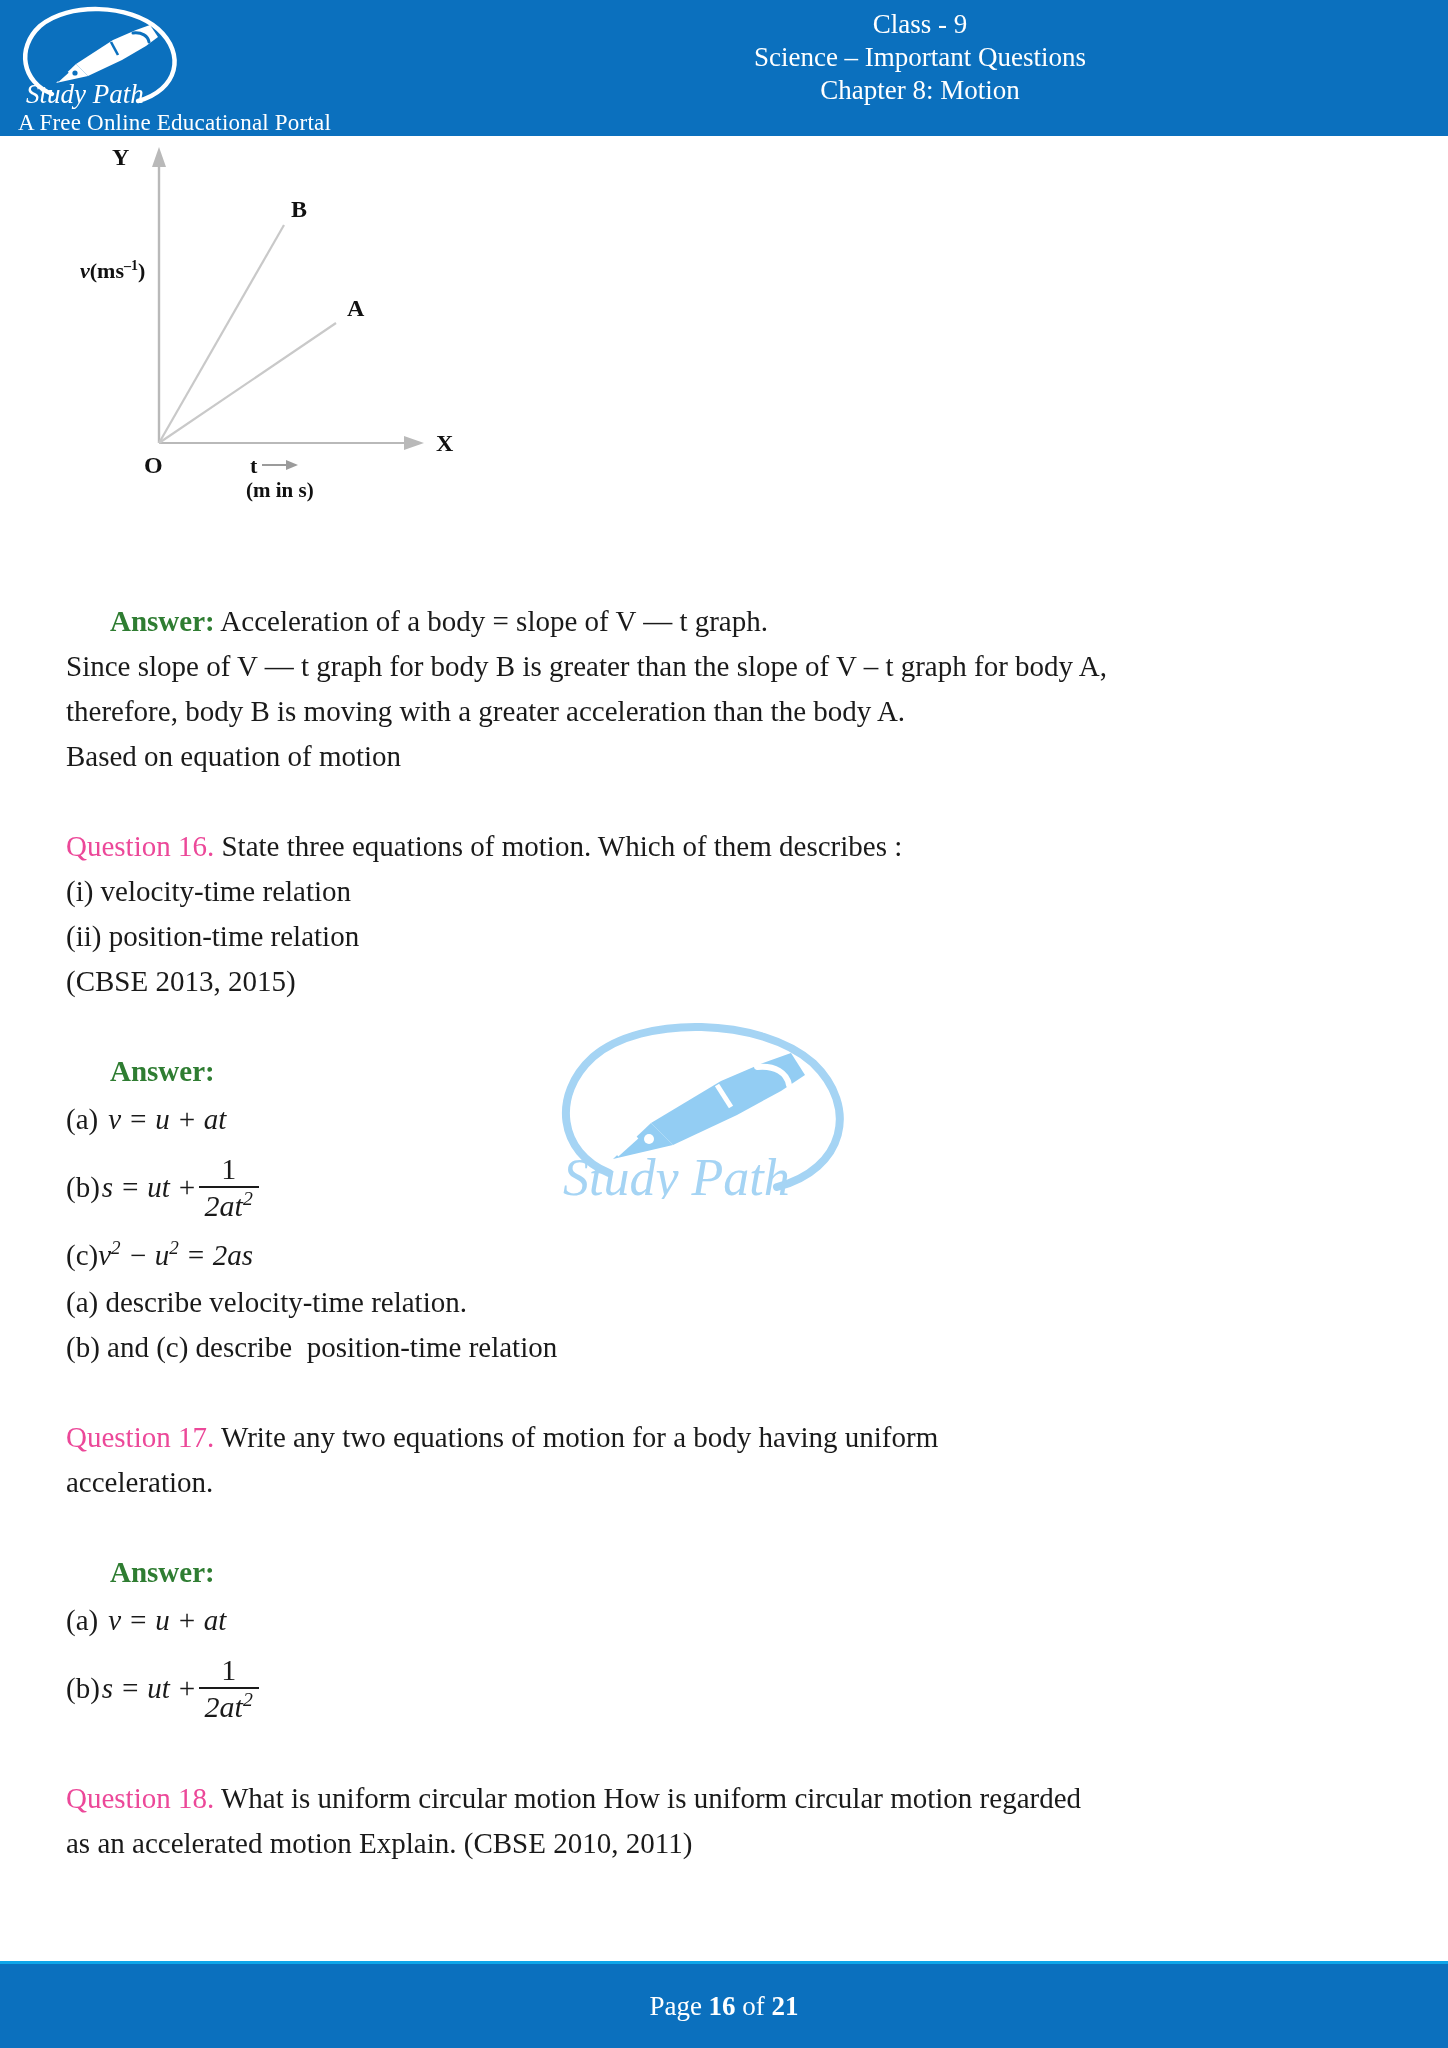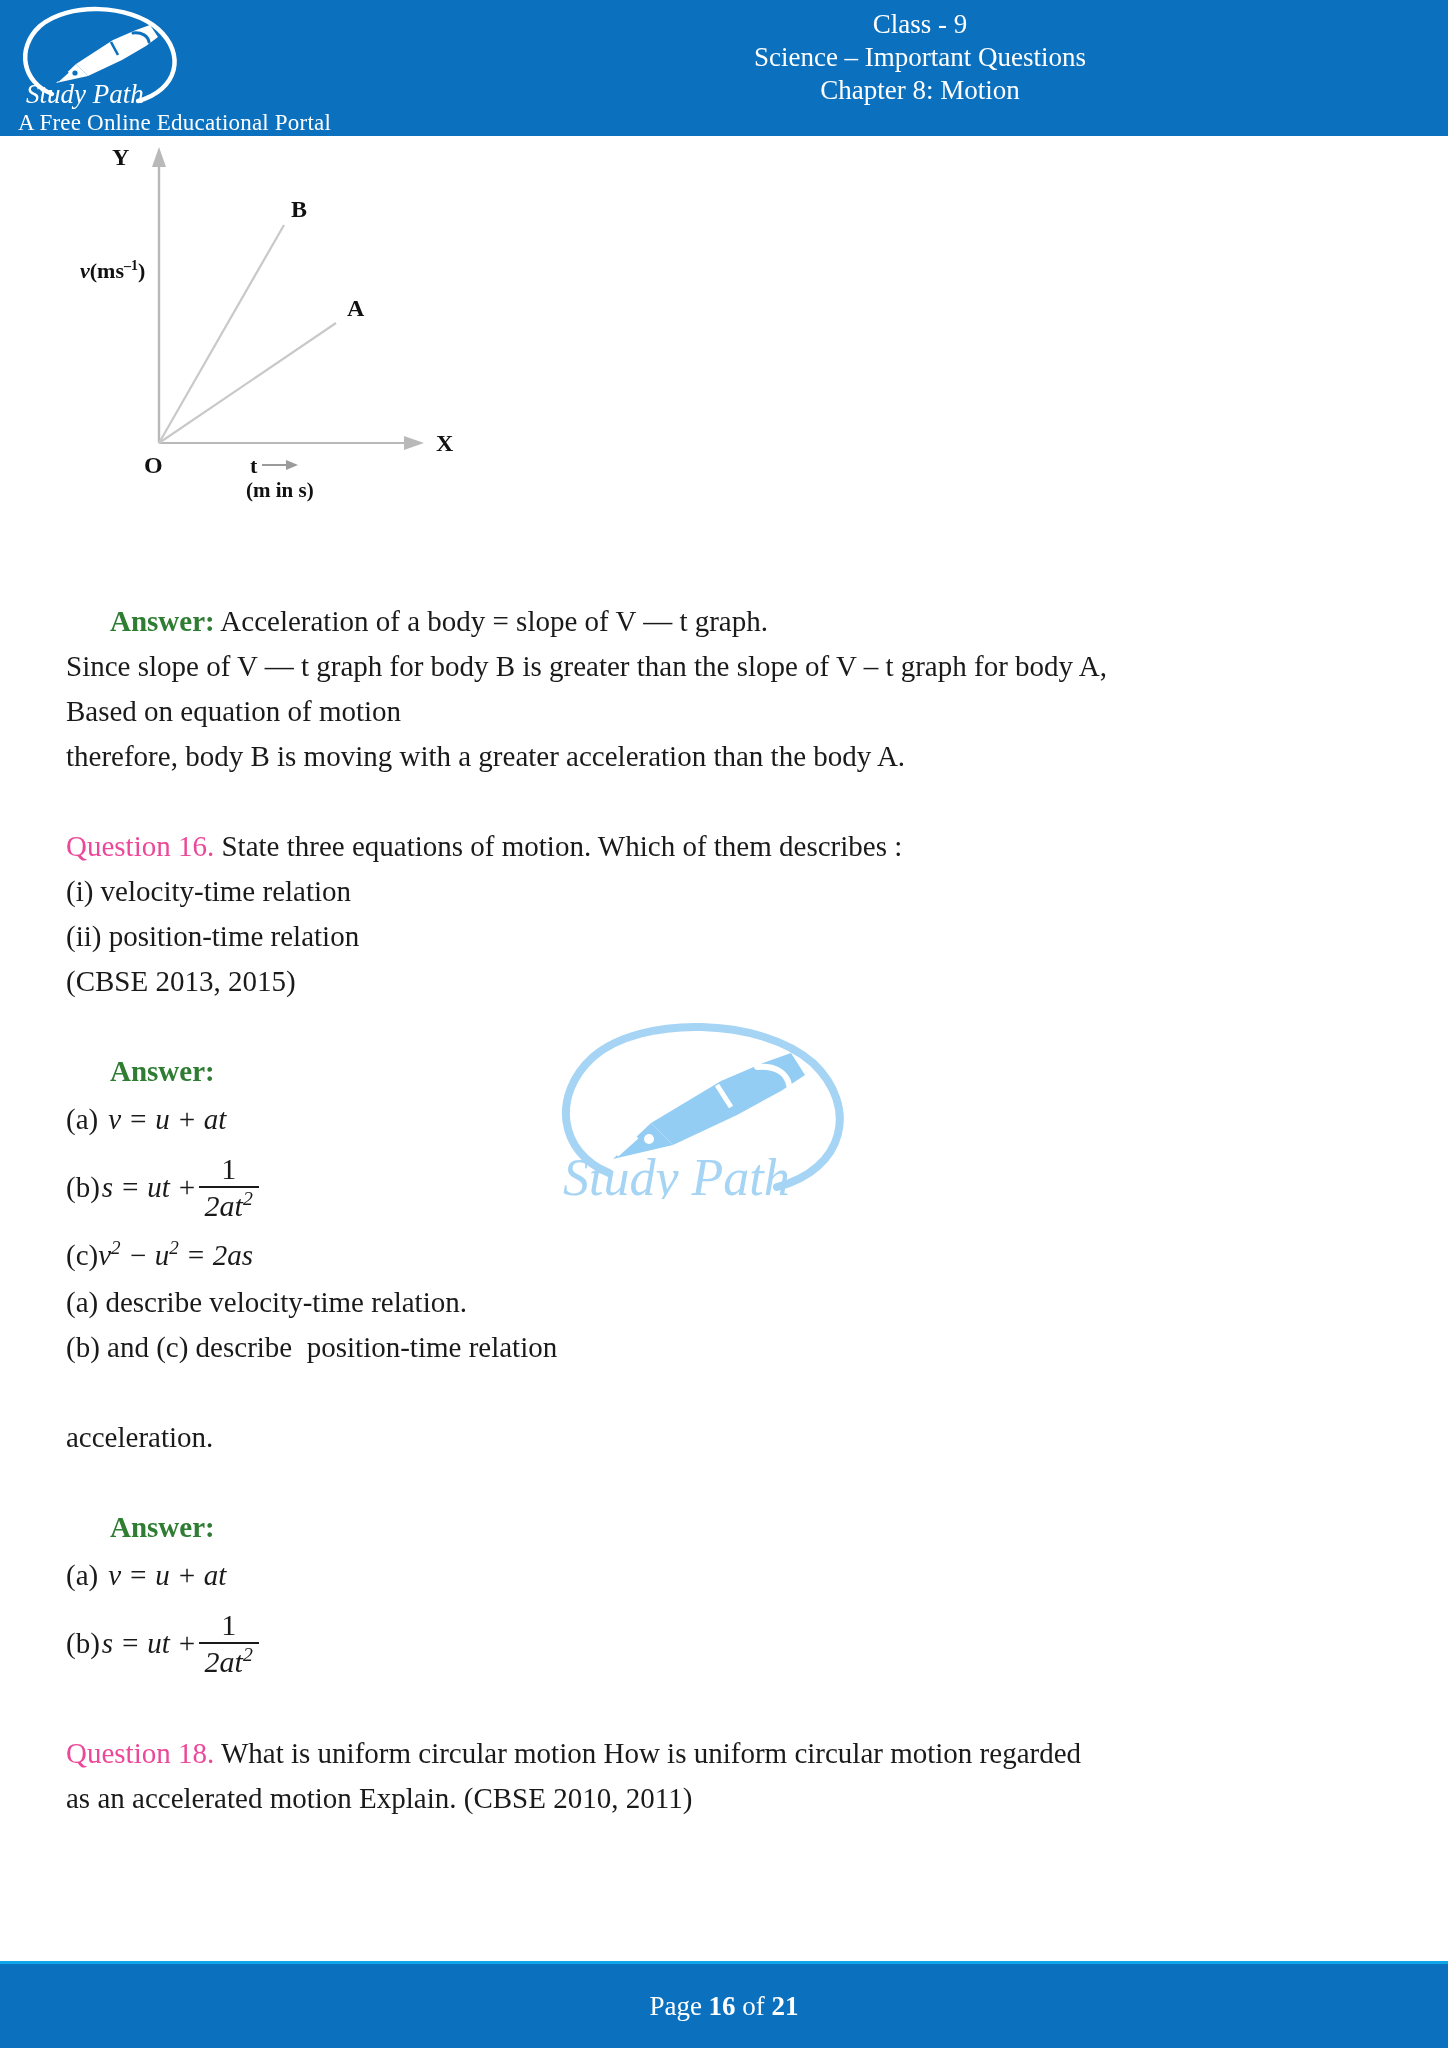--- a/index.html
+++ b/index.html
@@ -229,22 +229,22 @@
       <path d="M92 118 L72 136" stroke="#ffffff" stroke-width="4" fill="none"></path>
       <circle cx="104" cy="120" r="5" fill="#ffffff"></circle>
       <text x="18" y="176" font-family="Liberation Serif, serif" font-size="52" font-style="italic" fill="#a5d4f4">Study Path</text>
     </svg>
   </div>
 
   <div class="content">
 
     <div class="line"><span class="ans-label">Answer:</span><span> Acceleration of a body = slope of V — t graph.</span></div>
     <div class="line">Since slope of V — t graph for body B is greater than the slope of V – t graph for body A,</div>
+    <div class="line">therefore, body B is moving with a greater acceleration than the body A.</div>
     <div class="line">Based on equation of motion</div>
-    <div class="line">therefore, body B is moving with a greater acceleration than the body A.</div>
 
     <div class="spacer"></div>
 
     <div class="line"><span class="q-label">Question 16.</span><span> State three equations of motion. Which of them describes :</span></div>
     <div class="line">(i) velocity-time relation</div>
     <div class="line">(ii) position-time relation</div>
     <div class="line">(CBSE 2013, 2015)</div>
 
     <div class="spacer"></div>
 
@@ -268,20 +268,21 @@
     <div class="eqrow">
       <span>(c)</span>
       <span class="math"><span>v</span><sup>2</sup><span> − </span><span>u</span><sup>2</sup><span> = 2as</span></span>
     </div>
 
     <div class="line">(a) describe velocity-time relation.</div>
     <div class="line">(b) and (c) describe  position-time relation</div>
 
     <div class="spacer"></div>
 
+    <div class="line"><span class="q-label">Question 17.</span><span> Write any two equations of motion for a body having uniform</span></div>
     <div class="line">acceleration.</div>
 
     <div class="spacer"></div>
 
     <div class="line"><span class="ans-label">Answer:</span></div>
 
     <div class="eqrow">
       <span>(a)</span>
       <span class="math" style="margin-left:10px">v = u + at</span>
     </div>

